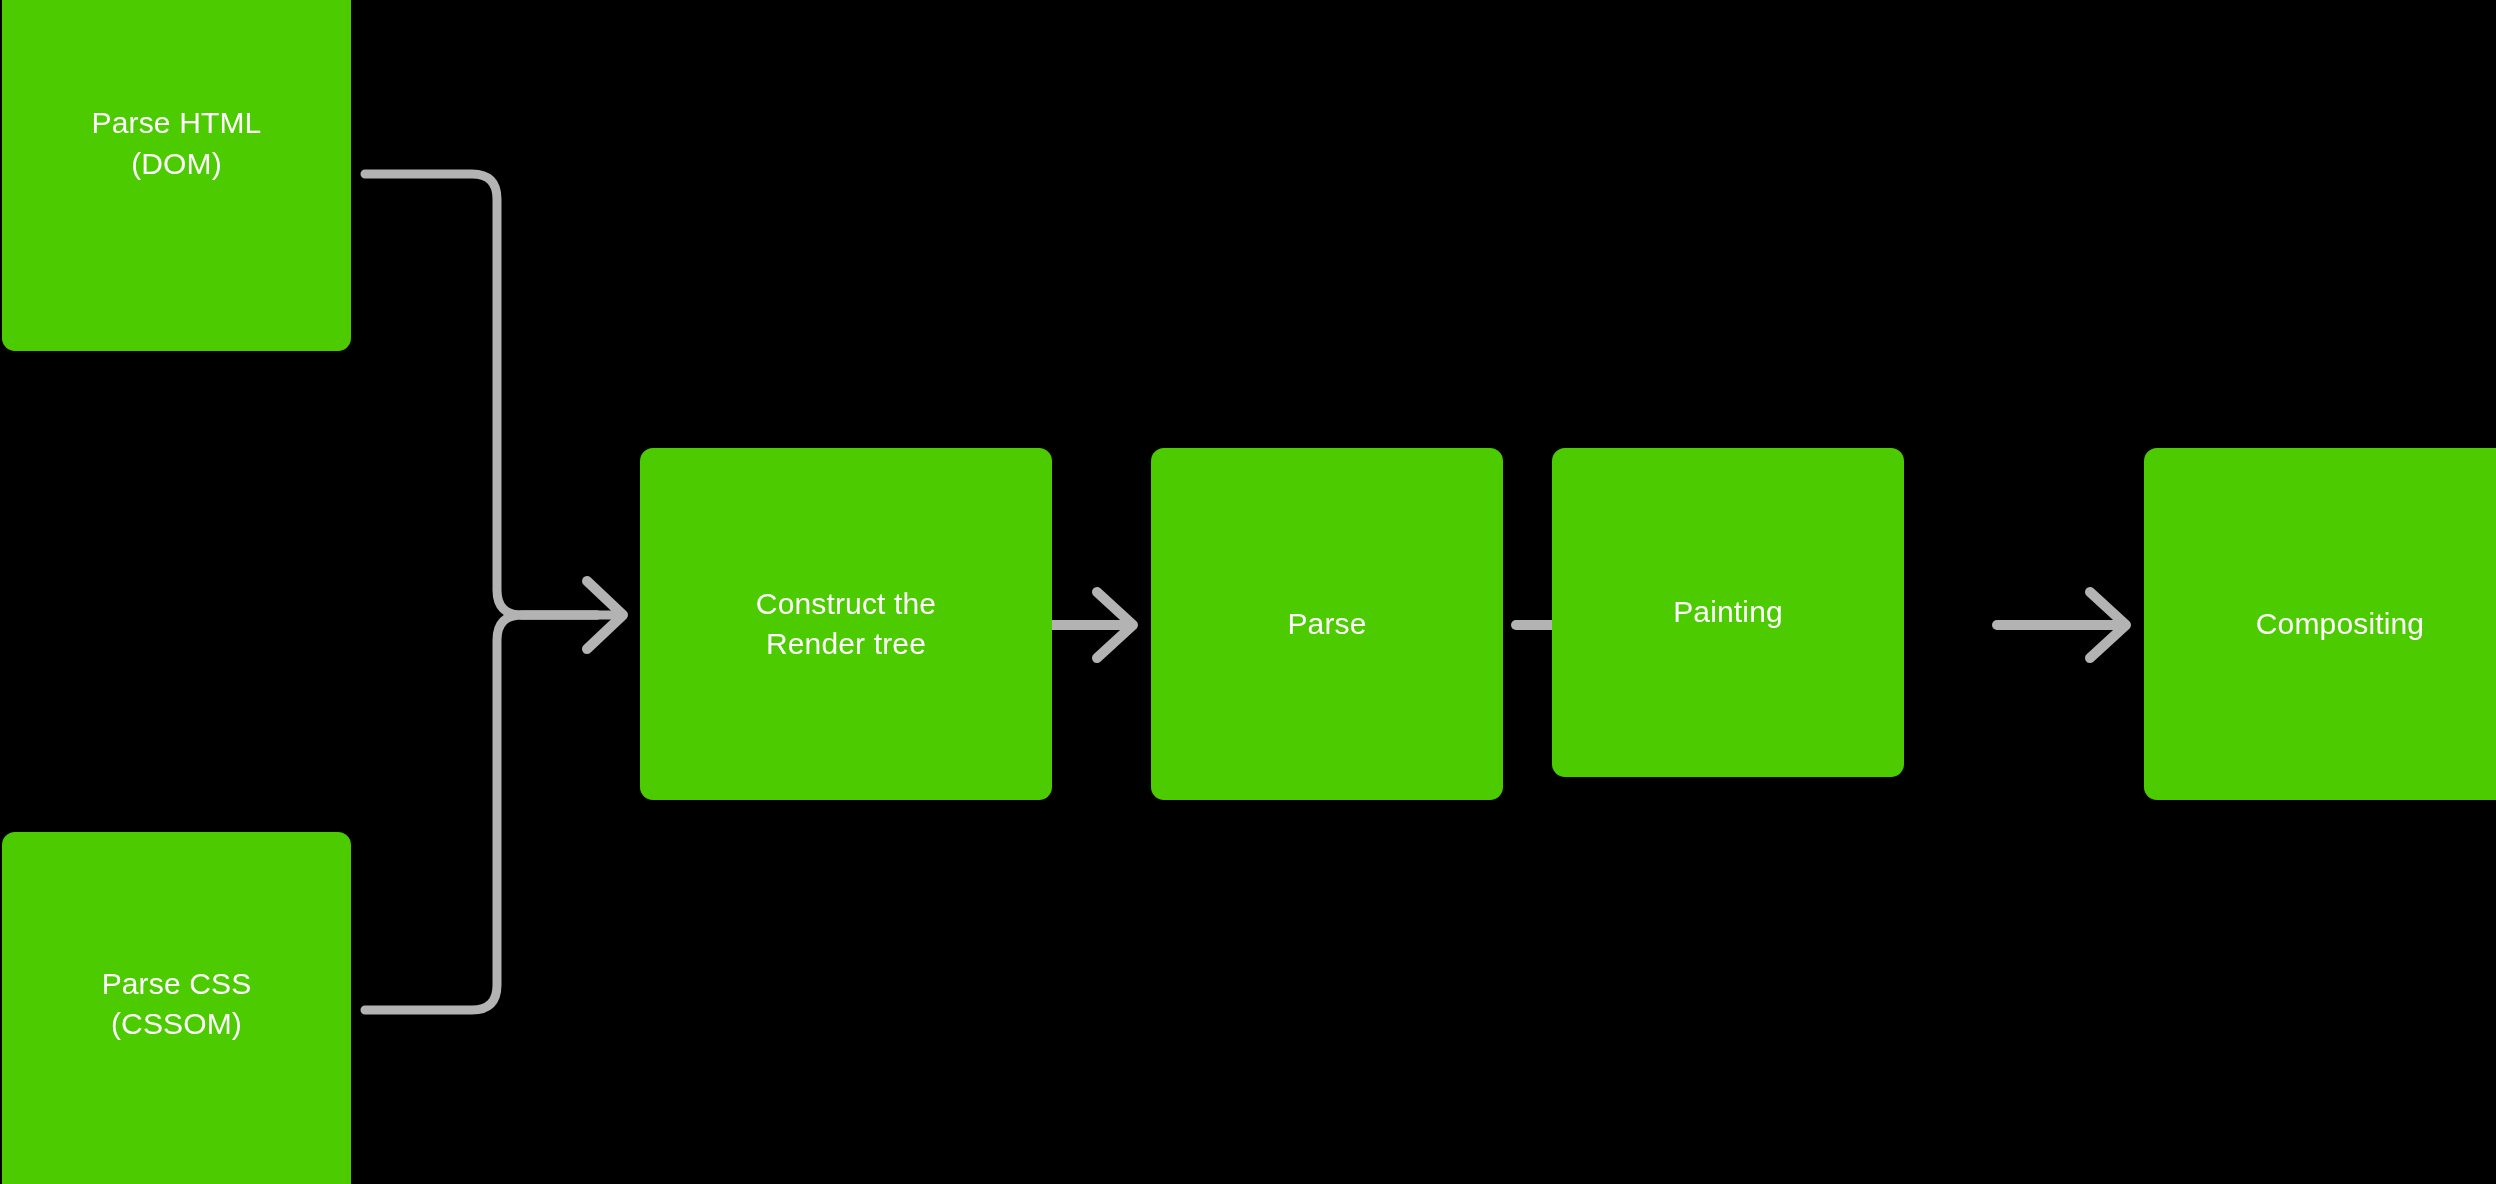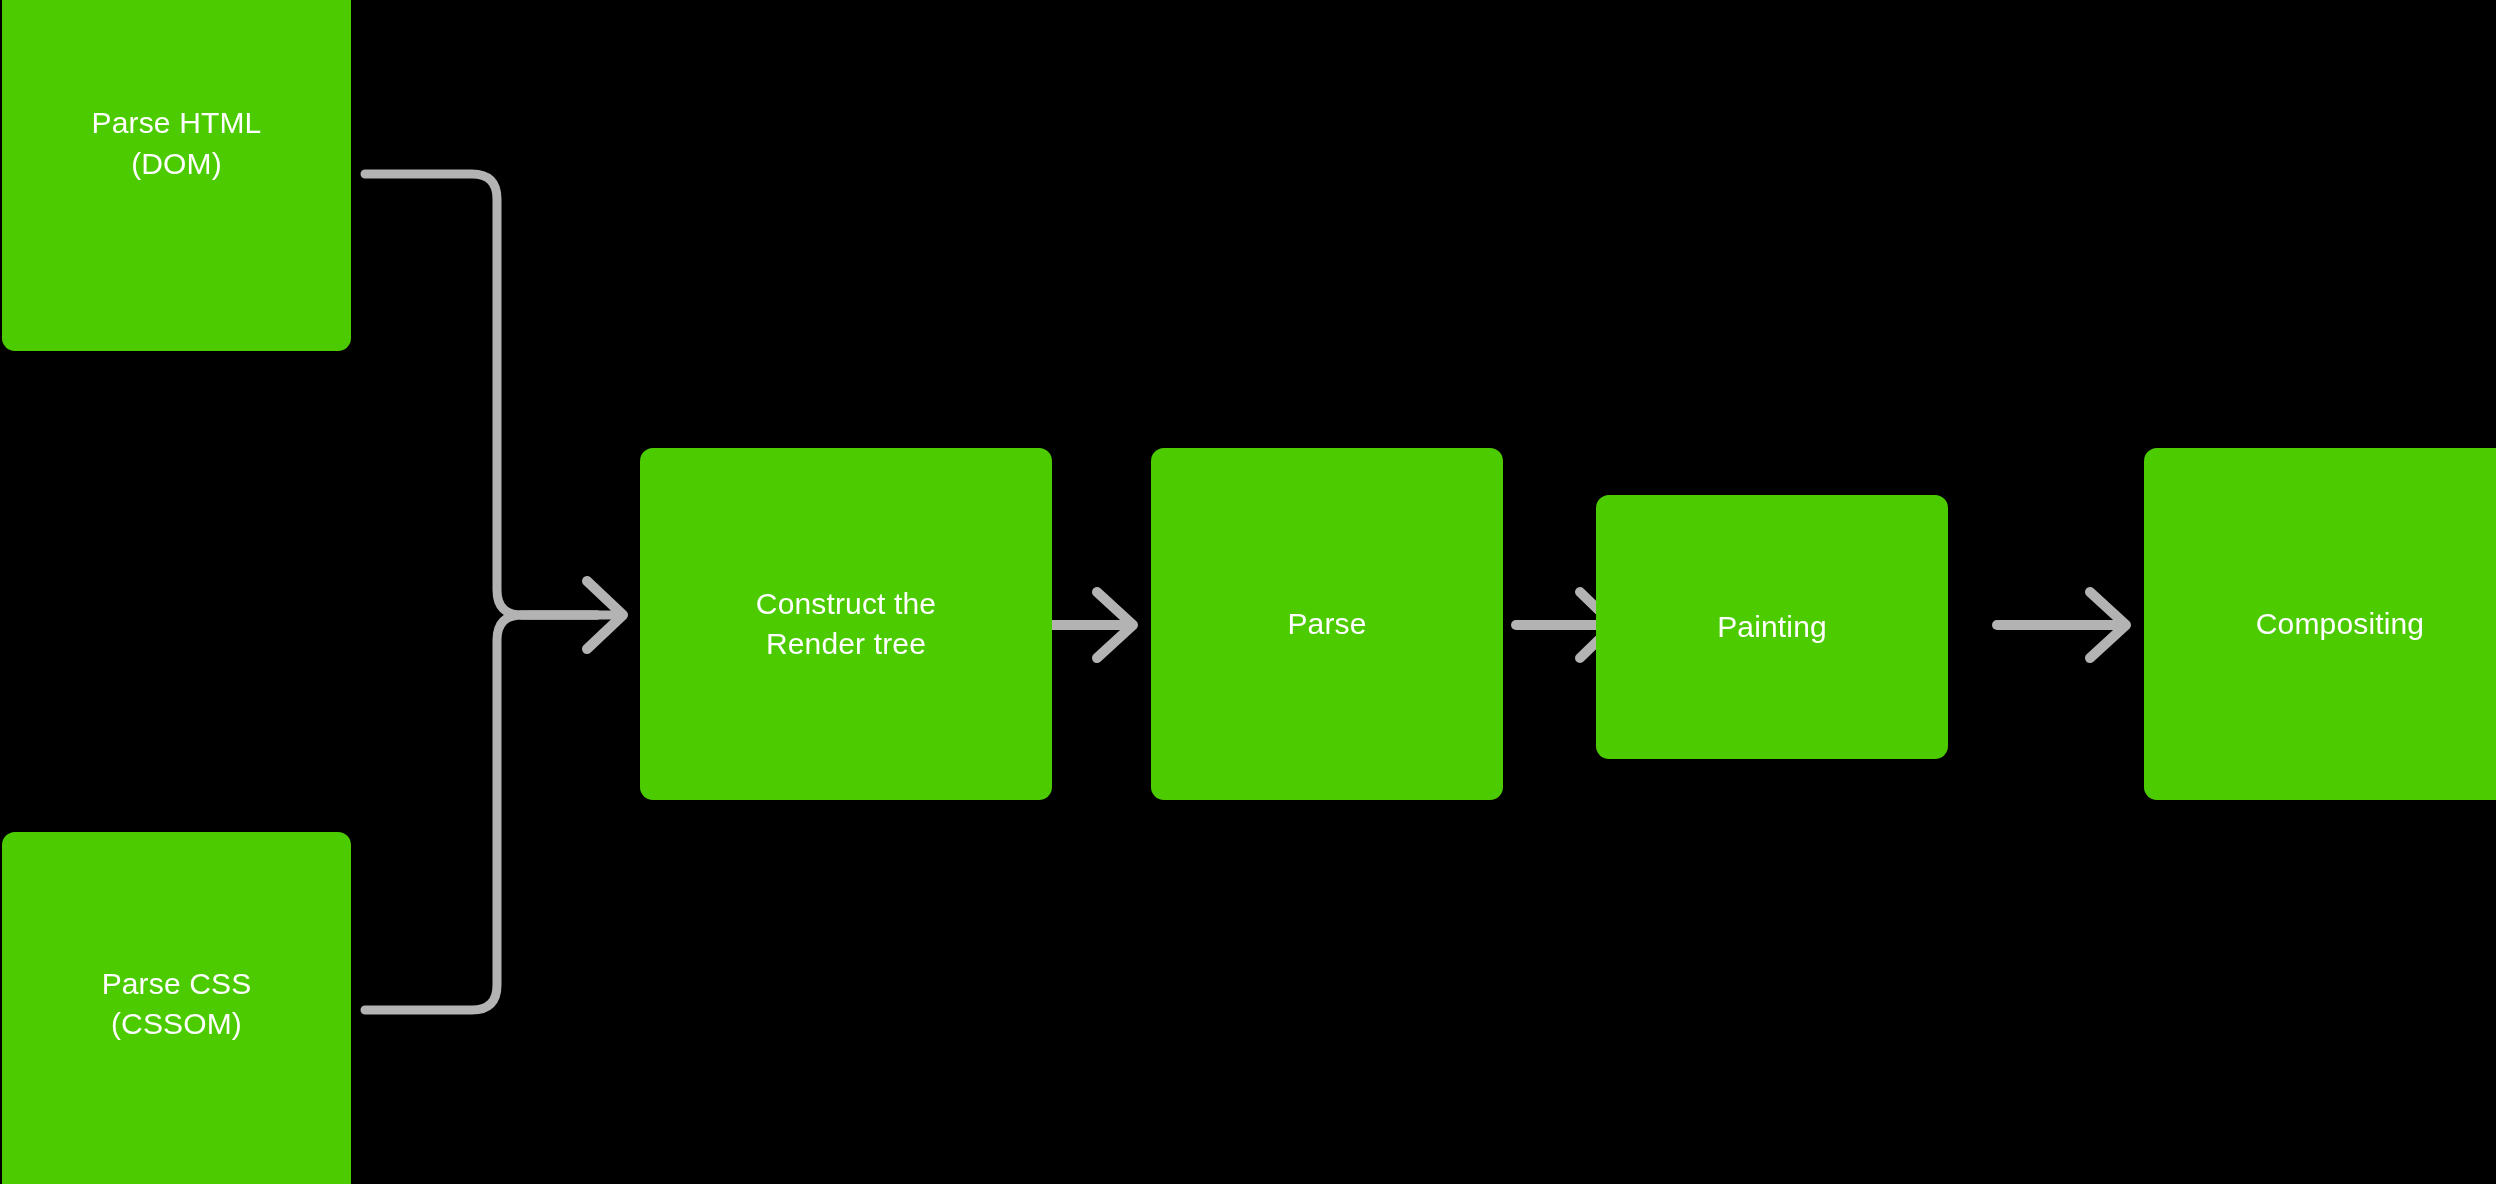--- a/index.html
+++ b/index.html
@@ -35,21 +35,21 @@
     padding: 6px 10px;
   }
   .node .label {
     white-space: pre-line;
   }
   
   #node-parse-html    { left: 2px;    top: -64px;  width: 349px; height: 415px; }
   #node-parse-css     { left: 2px;    top: 832px;  width: 349px; height: 415px; }
   #node-render-tree   { left: 640px;  top: 448px;  width: 412px; height: 352px; }
   #node-layout        { left: 1151px; top: 448px;  width: 352px; height: 352px; }
-  #node-painting      { left: 1596px; top: 448px;  width: 352px; height: 264px; margin-top: 47px; }
+  #node-painting      { left: 1552px; top: 448px;  width: 352px; height: 329px; }
   #node-compositing   { left: 2144px; top: 448px;  width: 392px; height: 352px; }
 
   
   #node-parse-html  { align-items: center; }
   #node-parse-css   { align-items: flex-start; padding-top: 132px; }
   #node-parse-html .label { }
 
   .edge-layer {
     position: absolute;
     left: 0; top: 0;

